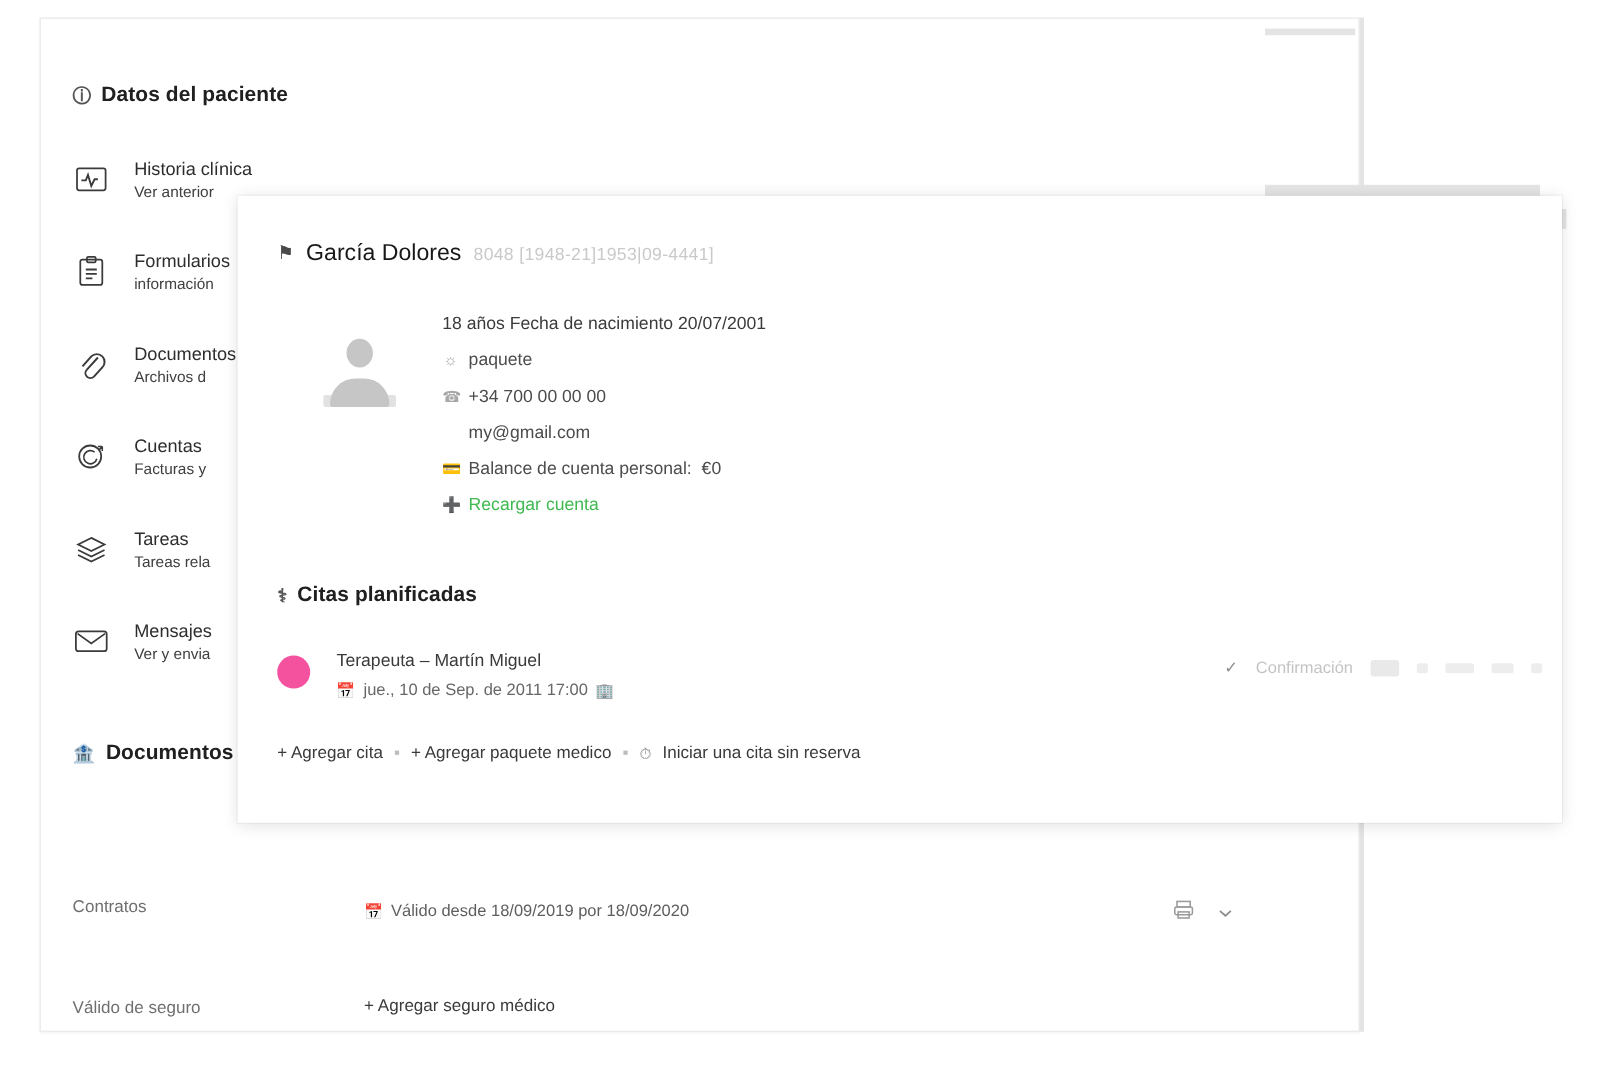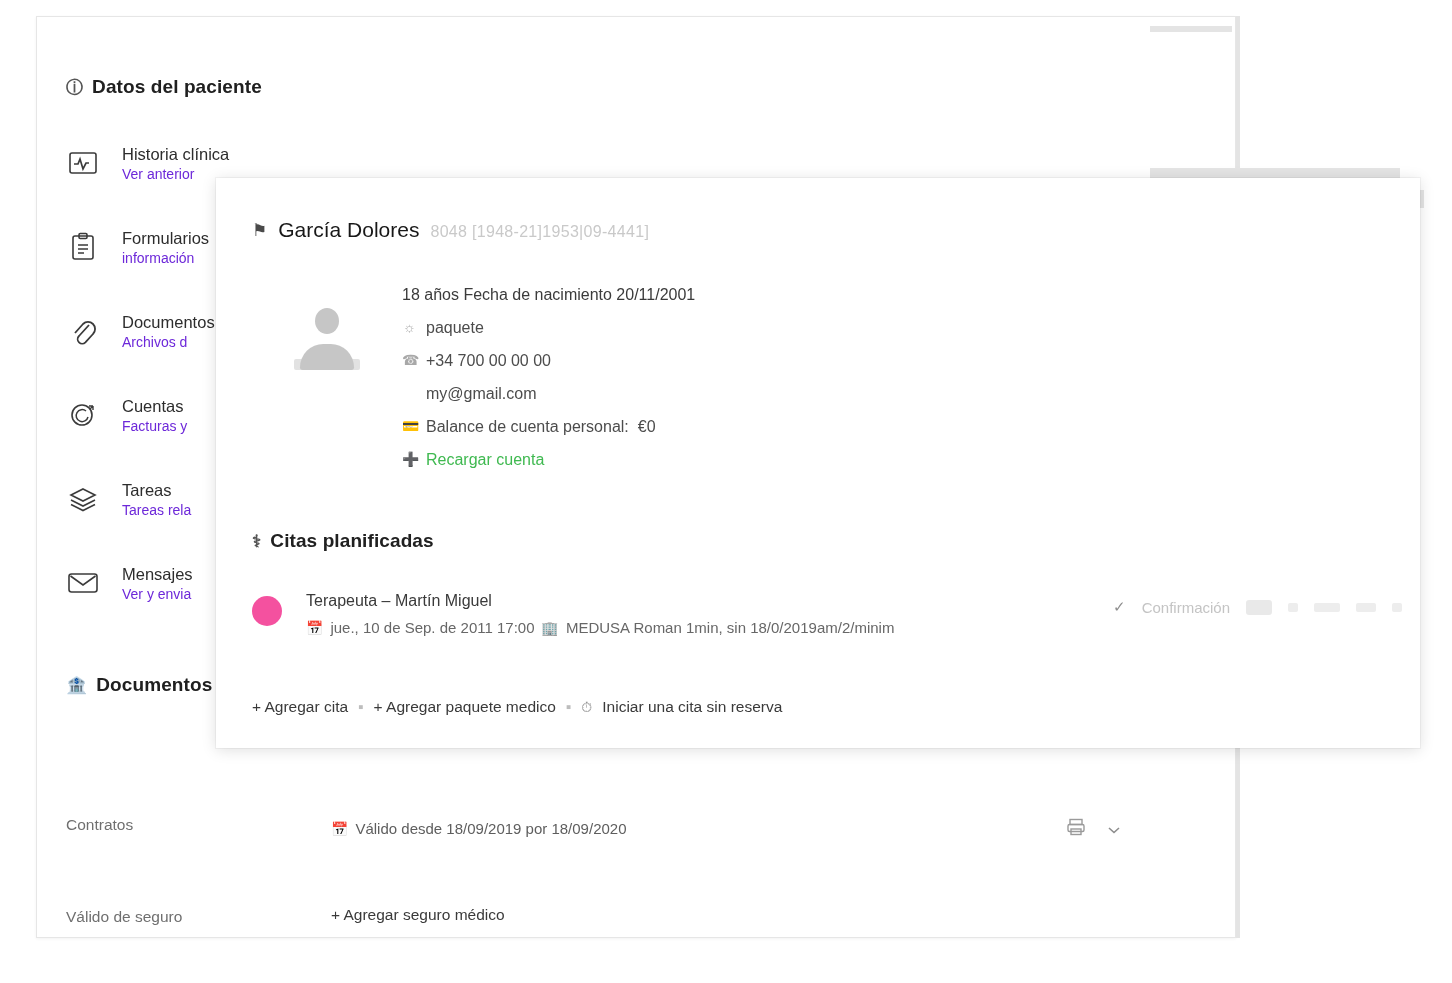--- a/index.html
+++ b/index.html
@@ -59,21 +59,21 @@
   }
   .nav-ico {
     width: 34px; height: 34px;
     flex: none;
     display: flex; align-items: center; justify-content: center;
     color: #3b3b3b;
     margin-top: 6px;
   }
   .nav-txt { padding-top: 4px; }
   .nav-title { font-size: 16.5px; color: #2d2d2d; line-height: 20px; }
-  .nav-sub { font-size: 14px; color: #6d28d9; line-height: 20px; margin-top: 17px; }
+  .nav-sub { font-size: 14px; color: #404040; line-height: 20px; margin-top: 17px; }
 
   
   .doc-rows { position: absolute; left: 66px; top: 806px; width: 1120px; }
   .doc-row { display: flex; align-items: flex-start; min-height: 92px; }
   .doc-label {
     width: 265px; flex: none;
     font-size: 15.5px; color: #6f6f6f; padding-top: 10px;
   }
   .doc-body { flex: 1; padding-top: 8px; }
   .doc-title { font-size: 15.5px; color: #303030; line-height: 22px; }
@@ -157,21 +157,21 @@
   }
   .appt-right {
     display: flex; align-items: center; gap: 16px;
     font-size: 15px; color: #c4c4c4; padding-top: 8px;
   }
   .chk { color: #8e8e8e; }
   .pill { background: #e9e9e9; border-radius: 3px; width: 26px; height: 15px; }
   .ghost { background: #ededed; border-radius: 2px; height: 9px; }
 
   .appt-links {
-    position: absolute; left: 36px; top: 520px;
+    position: absolute; left: 36px; top: 498px;
     display: flex; align-items: center; gap: 10px;
     font-size: 15.5px; color: #3a3a3a;
   }
   .sep { color: #bdbdbd; }
   .muted-ico { color: #8d8d8d; font-size: 14px; }
 </style>
 </head>
 <body>
 
 <div id="root">
@@ -324,21 +324,21 @@
       <div class="avatar">
         <span class="avatar-glyph">
           <span class="shade"></span>
           <span class="head"></span>
           <span class="body"></span>
         </span>
       </div>
 
       <div class="info-col">
         <div class="info-line">
-          <span class="info-strong">18 años  Fecha de nacimiento 20/11/2001</span>
+          <span class="info-strong">18 años  Fecha de nacimiento 20/07/2001</span>
         </div>
         <div class="info-line">
           <span class="ico">☼</span>
           <span>paquete</span>
         </div>
         <div class="info-line">
           <span class="ico">☎</span>
           <span>+34 700 00 00 00</span>
         </div>
         <div class="info-line">
@@ -363,21 +363,20 @@
     </div>
 
     <div class="appt-row">
       <span class="dot" style="background: rgb(242, 51, 142);"></span>
       <div class="appt-main">
         <div class="appt-title">Terapeuta – Martín Miguel</div>
         <div class="appt-meta">
           <span class="muted-ico">📅</span>
           <span>jue., 10 de Sep. de 2011 17:00</span>
           <span class="muted-ico">🏢</span>
-          <span>MEDUSA Roman 1min, sin 18/0/2019am/2/minim</span>
         </div>
       </div>
       <div class="appt-right">
         <span class="chk">✓</span>
         <span>Confirmación</span>
         <span class="pill"></span>
         <span class="ghost" style="width:10px;"></span>
         <span class="ghost" style="width:26px;"></span>
         <span class="ghost" style="width:20px;"></span>
         <span class="ghost" style="width:10px;"></span>

